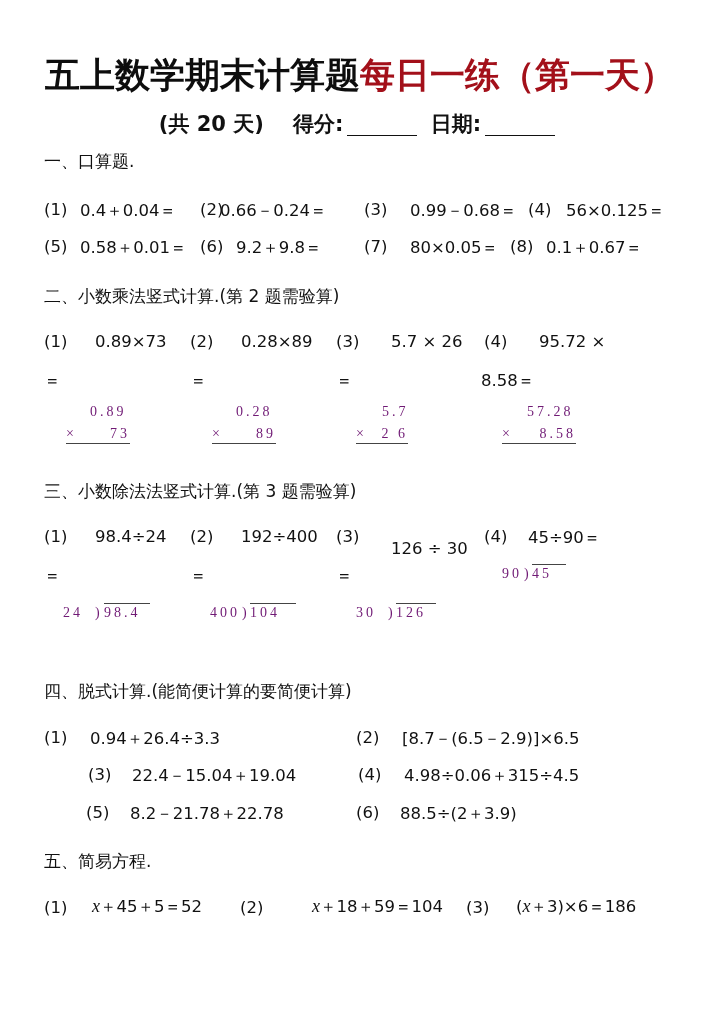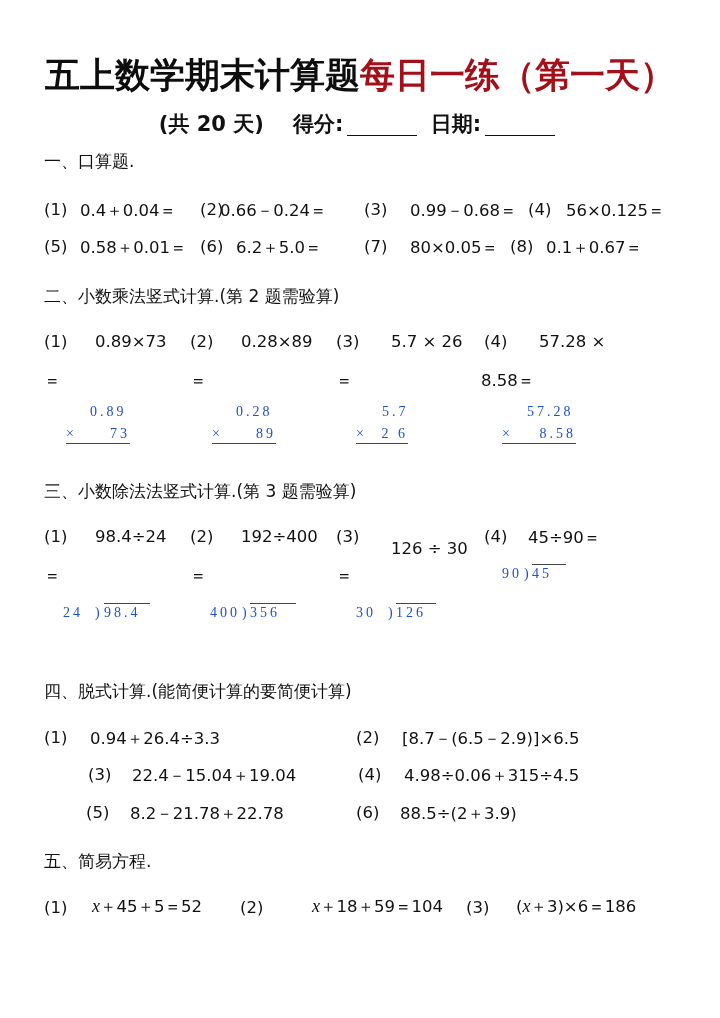--- a/index.html
+++ b/index.html
@@ -6,21 +6,21 @@
   body { width: 720px; height: 1018px; position: relative; overflow: hidden;
          font-family: "DejaVu Sans", sans-serif; color: #111; }
   .abs { position: absolute; white-space: nowrap; }
   .title { top: 52px; left: 0; width: 720px; text-align: center;
            font-family: "DejaVu Sans", sans-serif; font-weight: bold; font-size: 35px; letter-spacing: 0px; color: #0d0d0d; }
   .title .red { color: #a3101a; }
   .subtitle { top: 110px; left: 0; width: 720px; text-align: center; font-weight: bold; font-size: 21px; }
   .subtitle .blank { display: inline-block; border-bottom: 1.5px solid #111; width: 70px; height: 20px; vertical-align: bottom; margin: 0 6px 2px 4px; }
   .sec { font-size: 17px; left: 44px; color: #111; }
   .q { font-family: "DejaVu Sans", sans-serif; font-size: 16.5px; color: #111; }
-  .vert { font-family: "Liberation Serif", serif; font-size: 14px; letter-spacing: 3px; color: #1d4ed8; }
+  .vert { font-family: "Liberation Serif", serif; font-size: 14px; letter-spacing: 3px; color: #701a75; }
   .uline { border-bottom: 1px solid #444; }
   .over { border-top: 1px solid #444; padding-top: 1px; }
   .it { font-style: italic; font-family: "Liberation Serif", serif; font-size: 18px; }
 </style>
 </head>
 <body>
 
 <div class="abs title">
   <span>五上数学期末计算题</span><span class="red">每日一练（第一天）</span>
 </div>
@@ -38,21 +38,21 @@
   <span class="abs q" style="top:200px;left:220px;">0.66－0.24＝</span>
   <span class="abs q" style="top:200px;left:364px;">(3)</span>
   <span class="abs q" style="top:200px;left:410px;">0.99－0.68＝</span>
   <span class="abs q" style="top:200px;left:528px;">(4)</span>
   <span class="abs q" style="top:200px;left:566px;">56×0.125＝</span>
 </div>
 <div>
   <span class="abs q" style="top:237px;left:44px;">(5)</span>
   <span class="abs q" style="top:237px;left:80px;">0.58＋0.01＝</span>
   <span class="abs q" style="top:237px;left:200px;">(6)</span>
-  <span class="abs q" style="top:237px;left:236px;">6.2＋5.0＝</span>
+  <span class="abs q" style="top:237px;left:236px;">9.2＋9.8＝</span>
   <span class="abs q" style="top:237px;left:364px;">(7)</span>
   <span class="abs q" style="top:237px;left:410px;">80×0.05＝</span>
   <span class="abs q" style="top:237px;left:510px;">(8)</span>
   <span class="abs q" style="top:237px;left:546px;">0.1＋0.67＝</span>
 </div>
 
 <div class="abs sec" style="top:285px;">二、小数乘法竖式计算.(第 2 题需验算)</div>
 <div>
   <span class="abs q" style="top:332px;left:44px;">(1)</span>
   <span class="abs q" style="top:332px;left:95px;">0.89×73</span>
@@ -60,21 +60,21 @@
 
   <span class="abs q" style="top:332px;left:190px;">(2)</span>
   <span class="abs q" style="top:332px;left:241px;">0.28×89</span>
   <span class="abs q" style="top:370px;left:190px;">＝</span>
 
   <span class="abs q" style="top:332px;left:336px;">(3)</span>
   <span class="abs q" style="top:332px;left:391px;">5.7 × 26</span>
   <span class="abs q" style="top:370px;left:336px;">＝</span>
 
   <span class="abs q" style="top:332px;left:484px;">(4)</span>
-  <span class="abs q" style="top:332px;left:539px;">57.28 ×</span>
+  <span class="abs q" style="top:332px;left:539px;">95.72 ×</span>
   <span class="abs q" style="top:370px;left:481px;">8.58＝</span>
 </div>
 
 <div>
   <span class="abs vert" style="top:404px;left:90px;">0.89</span>
   <div class="abs vert uline" style="top:426px;left:66px;width:64px;height:17px;">
     <span>×</span><span style="position:absolute;right:0;">73</span>
   </div>
 </div>
 <div>
@@ -115,21 +115,21 @@
 </div>
 
 <div>
   <span class="abs vert" style="top:605px;left:63px;">24</span>
   <span class="abs vert" style="top:605px;left:95px;">)</span>
   <span class="abs vert over" style="top:603px;left:104px;width:46px;">98.4</span>
 </div>
 <div>
   <span class="abs vert" style="top:605px;left:210px;">400</span>
   <span class="abs vert" style="top:605px;left:242px;">)</span>
-  <span class="abs vert over" style="top:603px;left:250px;width:46px;">356</span>
+  <span class="abs vert over" style="top:603px;left:250px;width:46px;">104</span>
 </div>
 <div>
   <span class="abs vert" style="top:605px;left:356px;">30</span>
   <span class="abs vert" style="top:605px;left:388px;">)</span>
   <span class="abs vert over" style="top:603px;left:396px;width:40px;">126</span>
 </div>
 <div>
   <span class="abs vert" style="top:566px;left:502px;">90</span>
   <span class="abs vert" style="top:566px;left:524px;">)</span>
   <span class="abs vert over" style="top:564px;left:532px;width:34px;">45</span>

